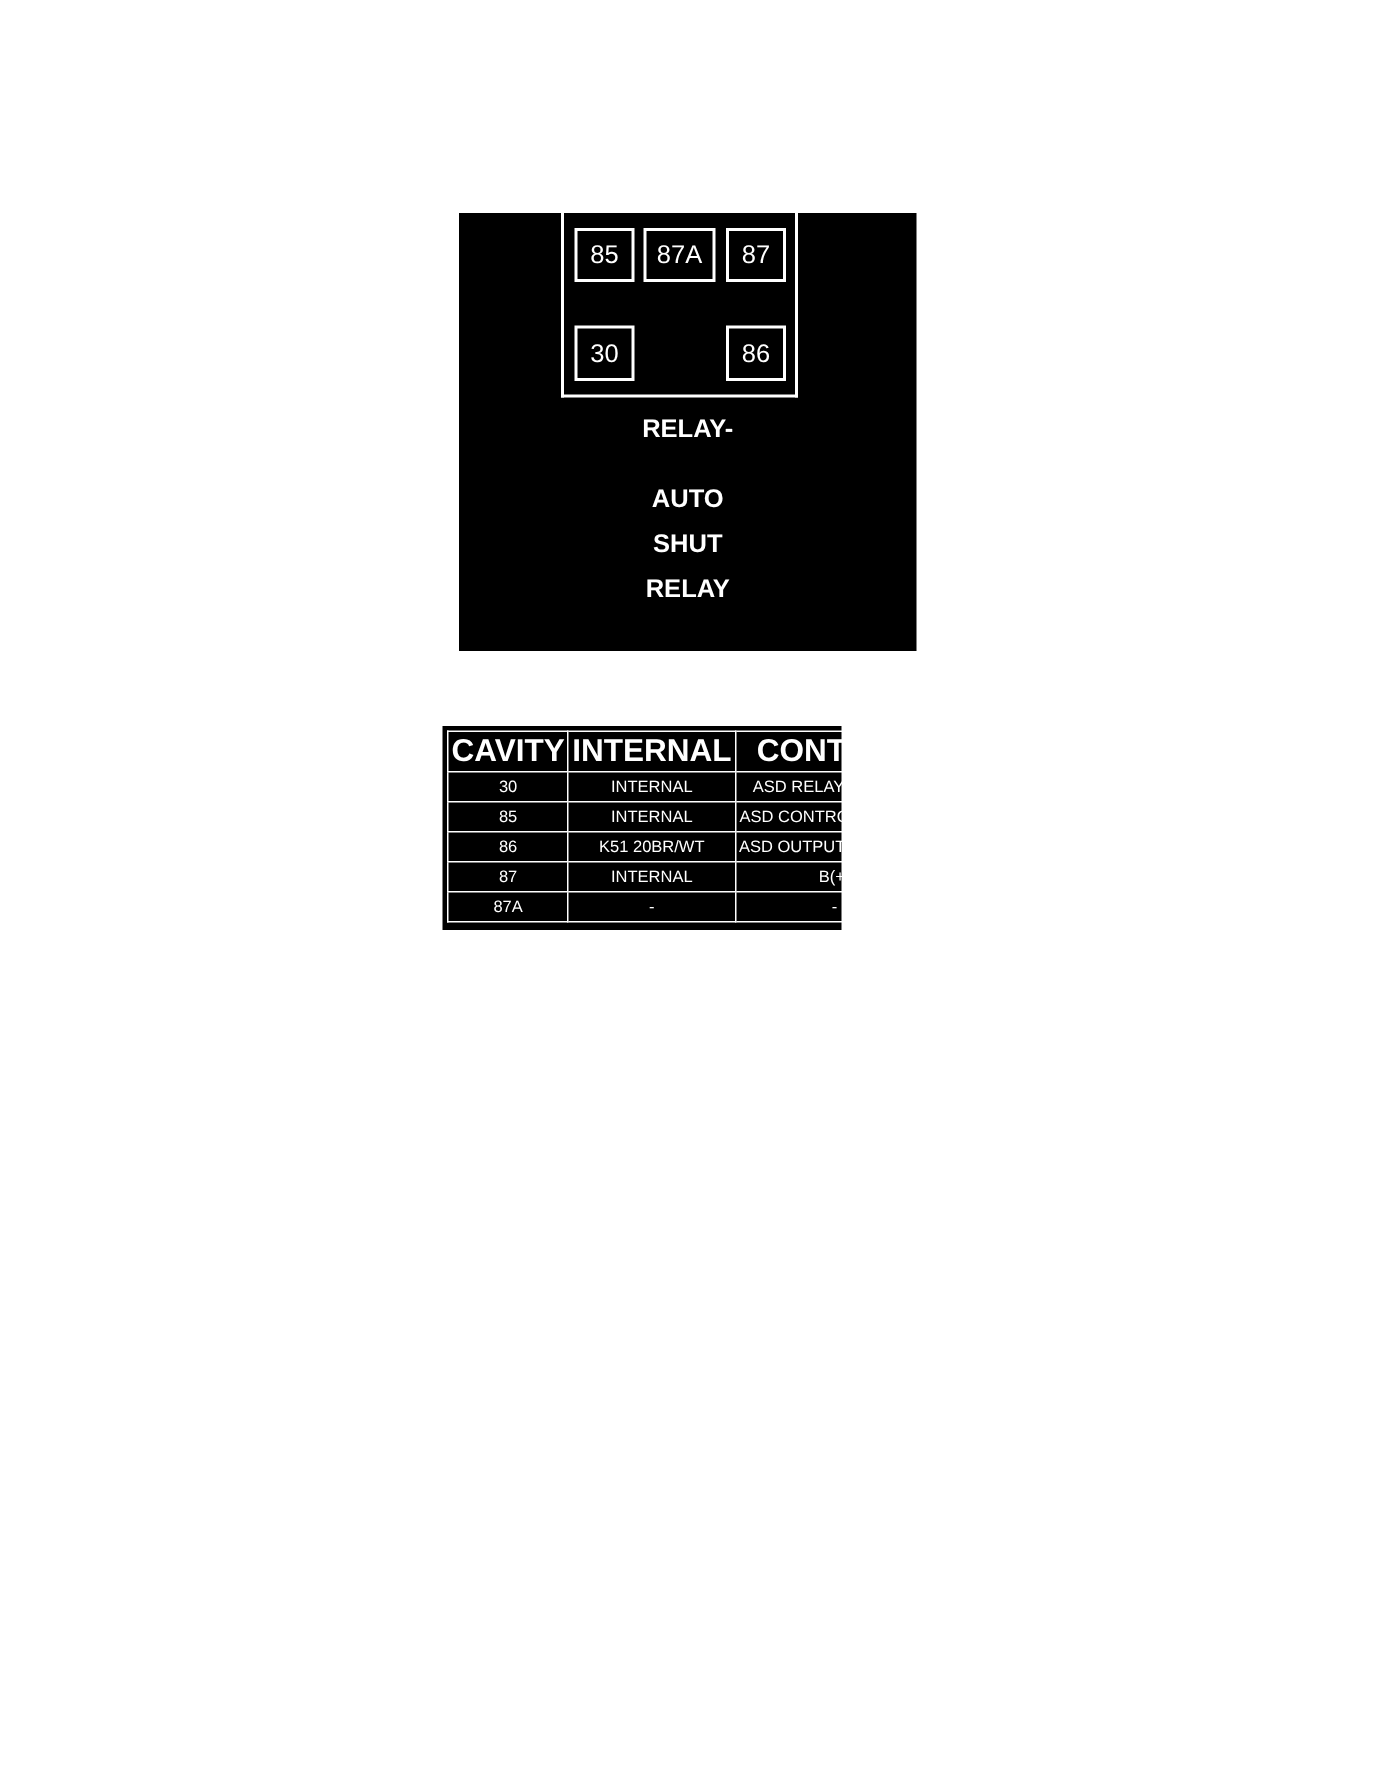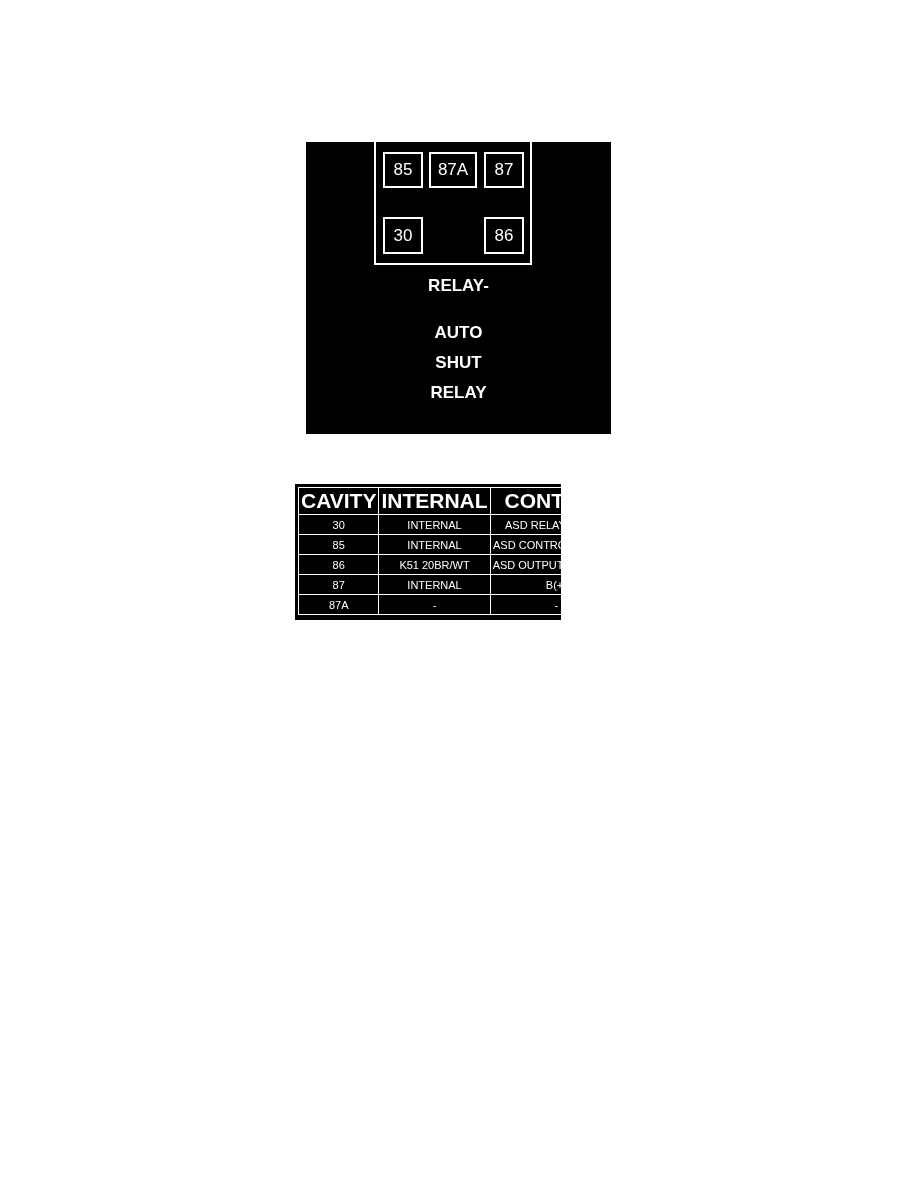--- a/index.html
+++ b/index.html
@@ -37,21 +37,21 @@
       <tr>
         <th style="width:74px;">CAVITY</th>
         <th style="width:84px;">INTERNAL</th>
         <th style="width:142px;">CONTROL</th>
       </tr>
     </thead>
     <tbody>
       <tr>
         <td class="c">30</td>
         <td>INTERNAL</td>
-        <td>ASD RELAY CAVITY</td>
+        <td>ASD RELAY OUTPUT</td>
       </tr>
       <tr>
         <td class="c">85</td>
         <td>INTERNAL</td>
         <td>ASD CONTROL CIRCUIT</td>
       </tr>
       <tr>
         <td class="c">86</td>
         <td>K51 20BR/WT</td>
         <td>ASD OUTPUT CONTROL</td>

